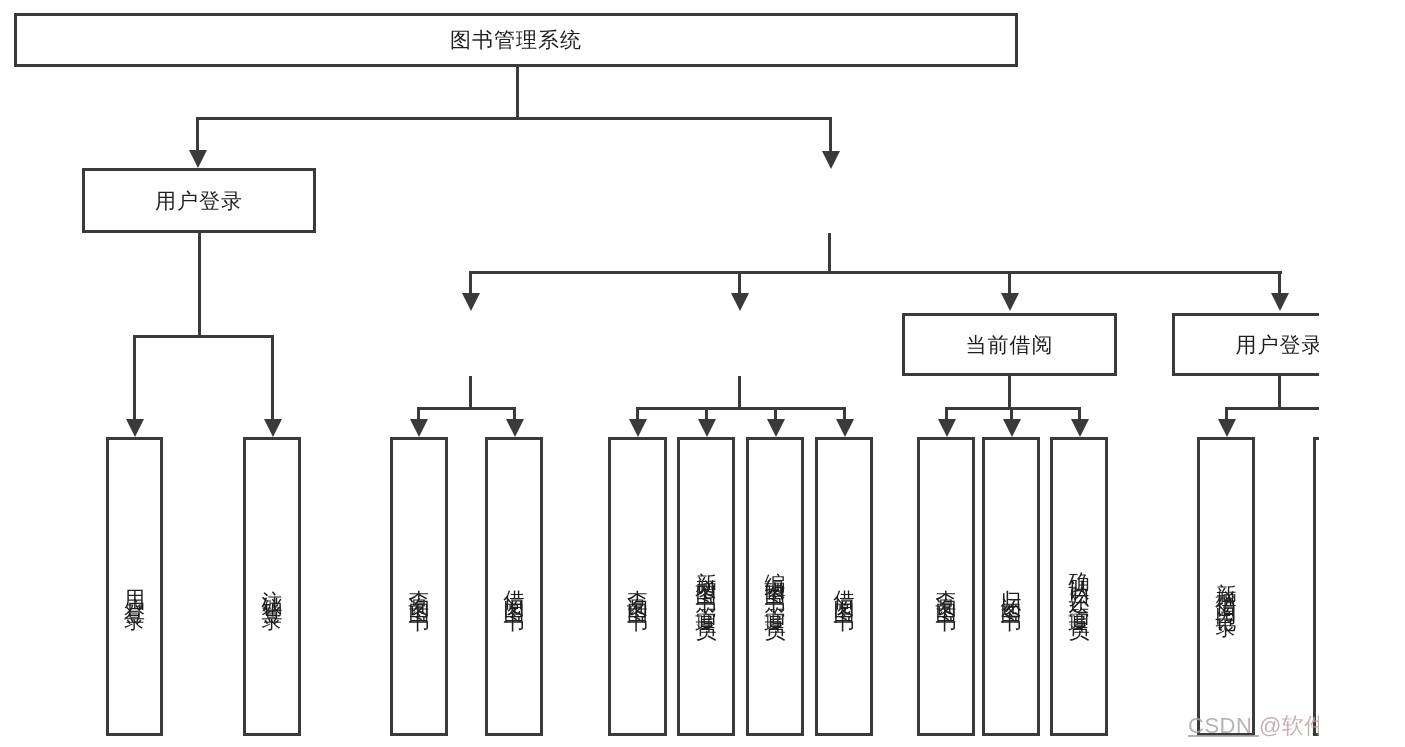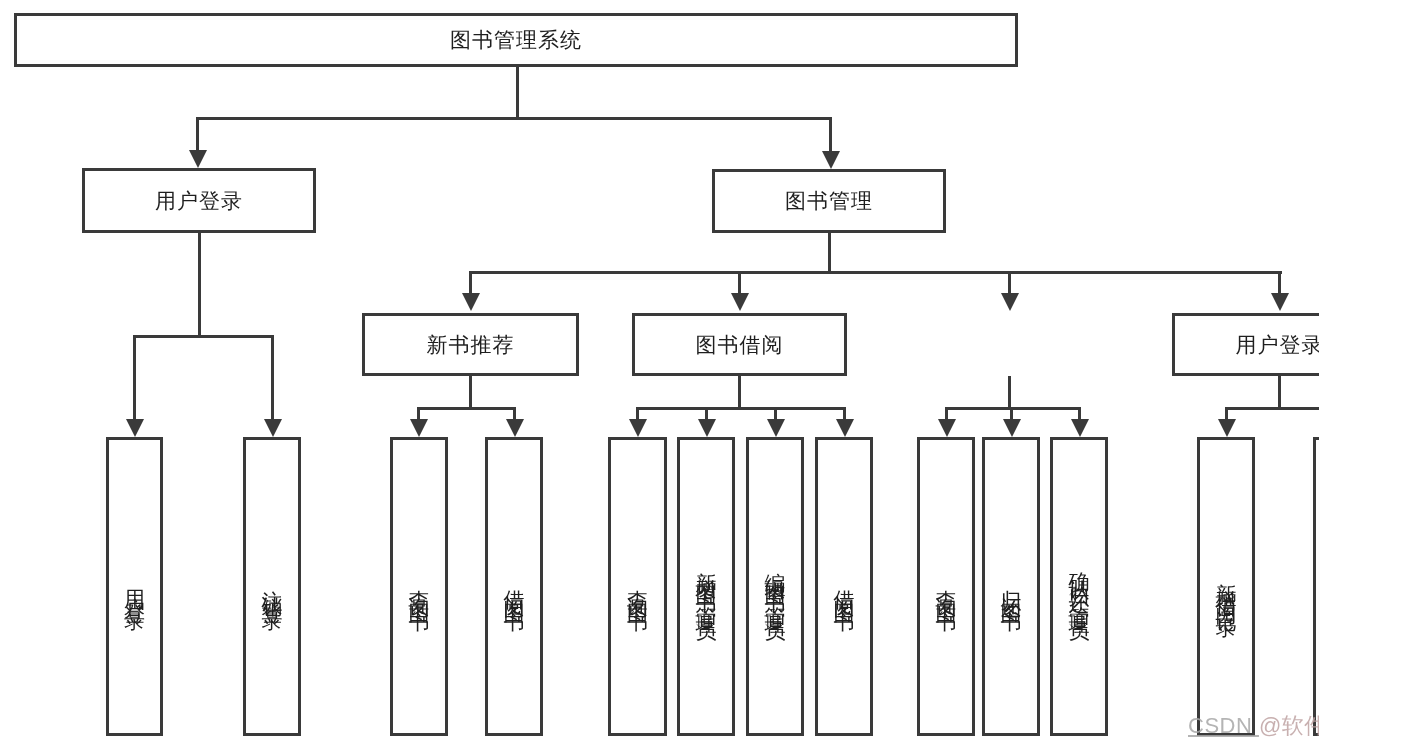--- a/index.html
+++ b/index.html
@@ -83,29 +83,23 @@
 
 <div class="canvas">
 
   <div class="box" style="left:14px; top:13px; width:1004px; height:54px;">
     <span>图书管理系统</span>
   </div>
 
   <div class="box" style="left:82px; top:168px; width:234px; height:65px;">
     <span>用户登录</span>
   </div>
-  <div class="box" style="left:712px; top:169px; width:234px; height:64px;">
-    <span>图书管理</span>
-  </div>
-
-  <div class="box" style="left:362px; top:313px; width:217px; height:63px;">
-    <span>新书推荐</span>
-  </div>
-  <div class="box" style="left:632px; top:313px; width:215px; height:63px;">
-    <span>图书借阅</span>
+
+  <div class="box" style="left:902px; top:313px; width:215px; height:63px;">
+    <span>当前借阅</span>
   </div>
   <div class="box" style="left:1172px; top:313px; width:215px; height:63px;">
     <span>用户登录</span>
   </div>
 
   <div class="vbox" style="left:106px; width:57px;">
     <span class="vtext">用户登录</span>
   </div>
   <div class="vbox" style="left:243px; width:58px;">
     <span class="vtext">注销登录</span>

